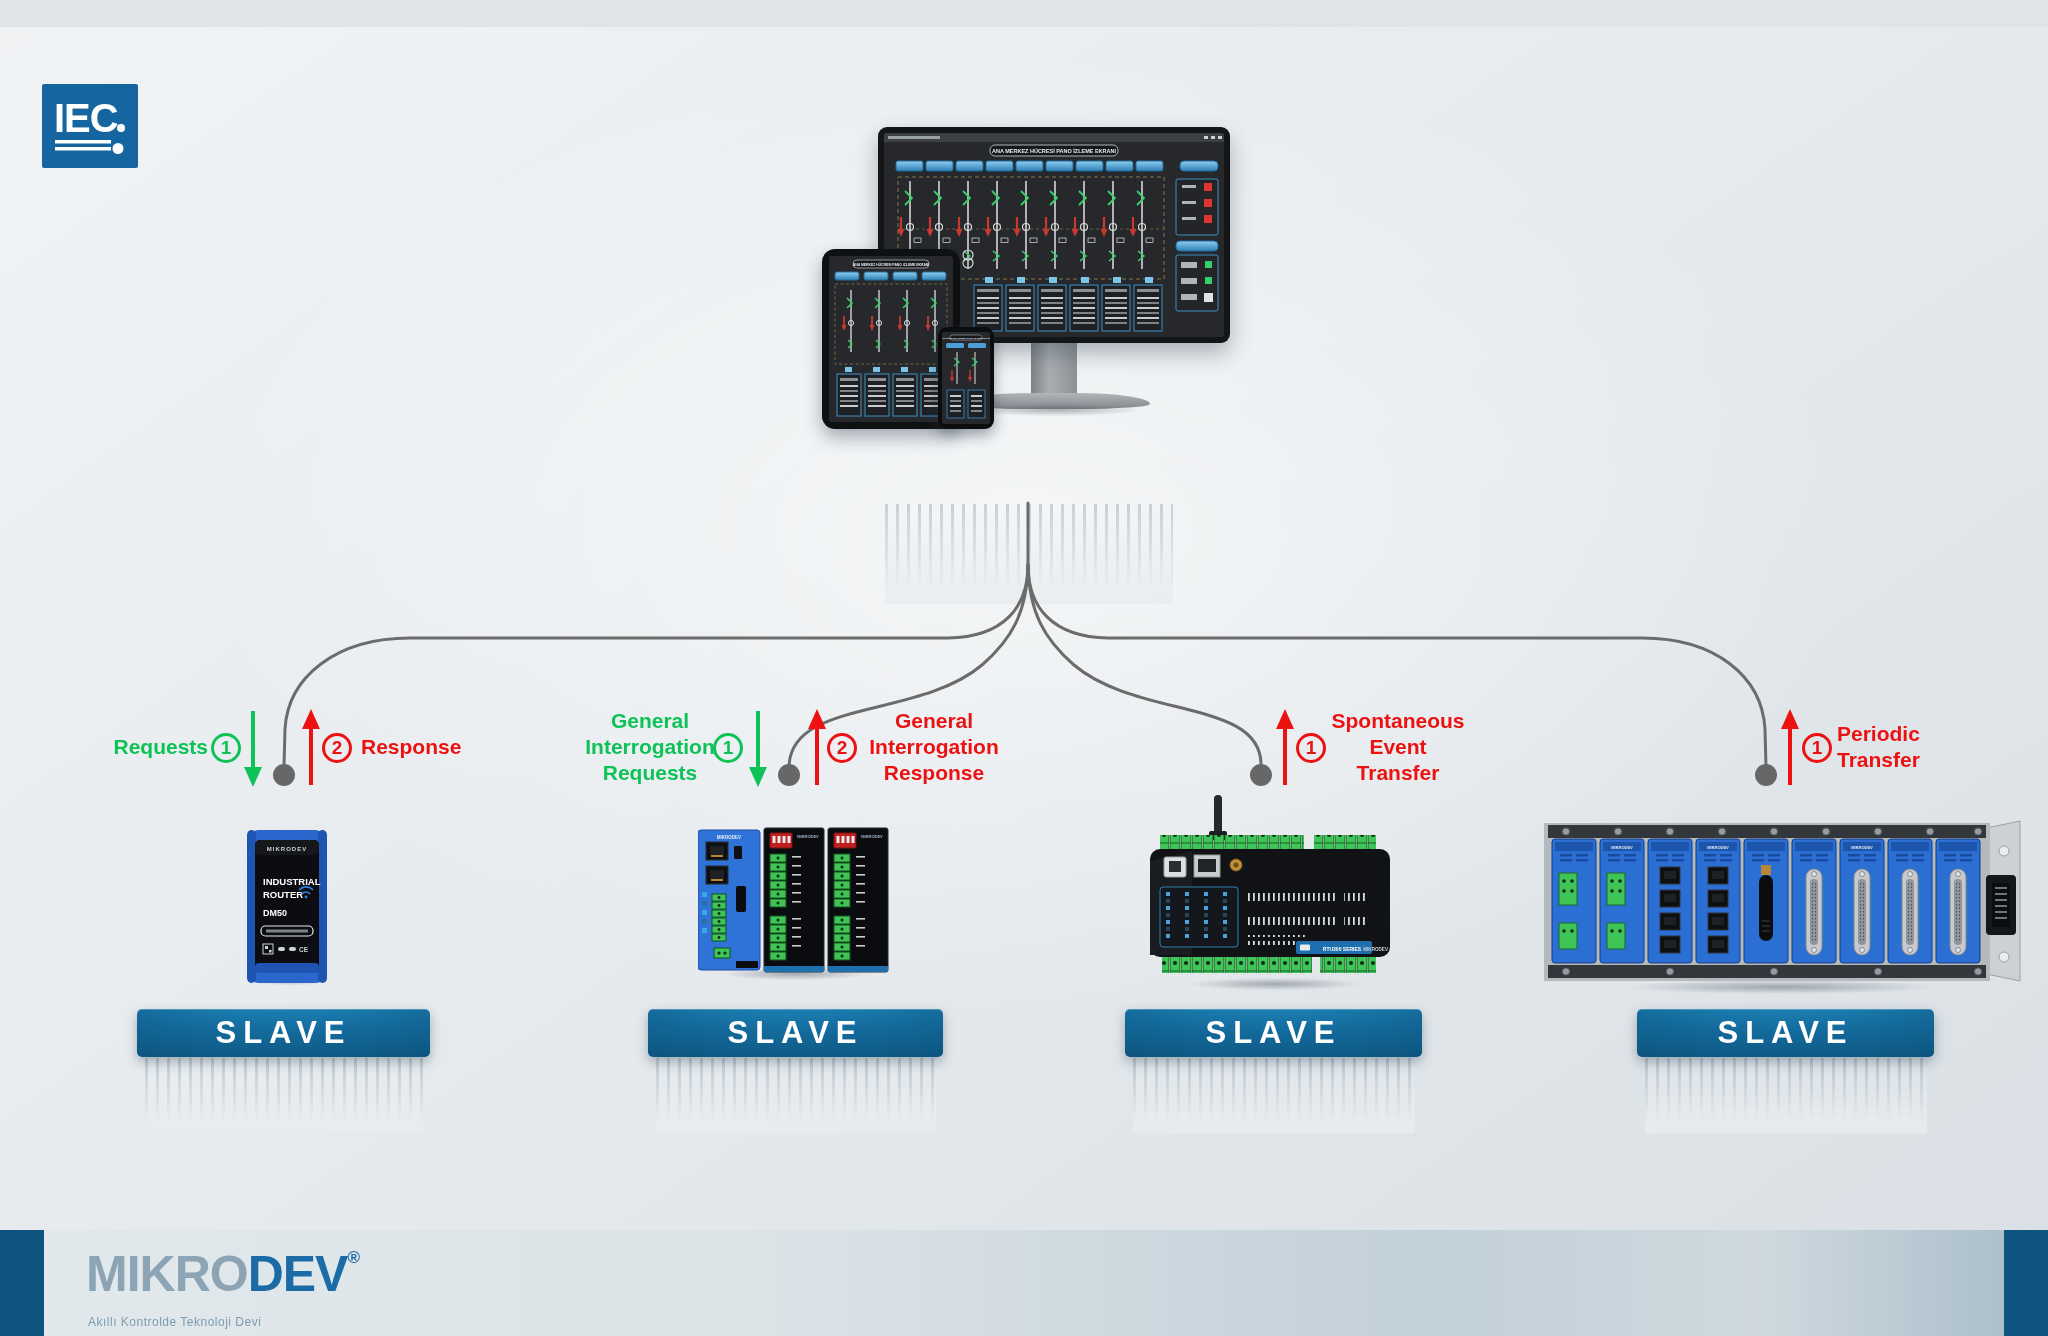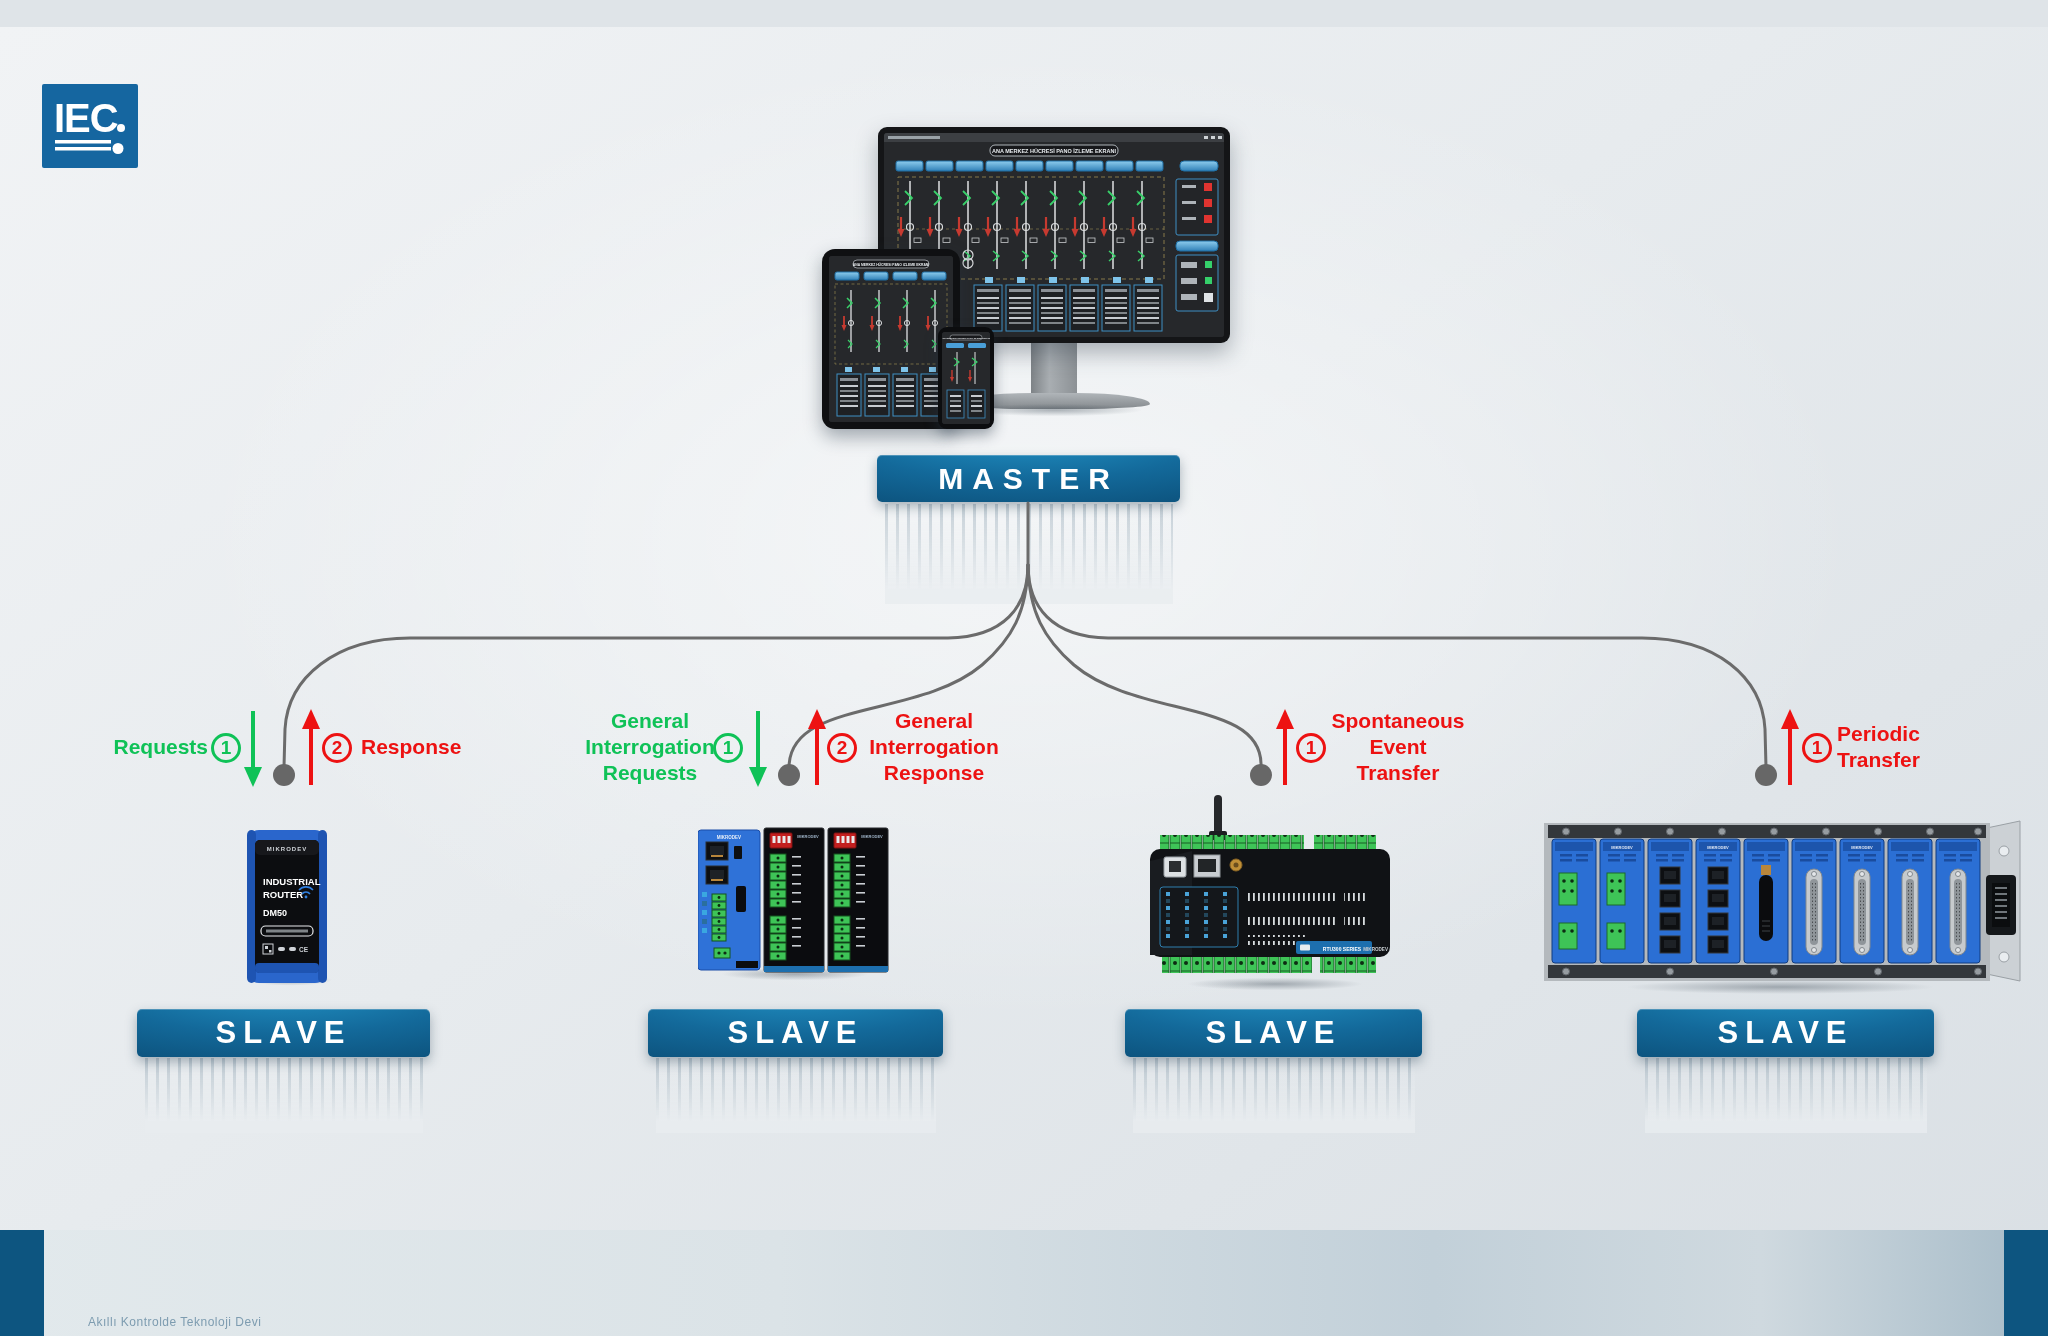--- a/index.html
+++ b/index.html
@@ -315,23 +315,20 @@
           <rect x="8" y="78" width="11" height="2" fill="#7f8488"></rect>
         <rect x="29" y="63" width="11" height="2" fill="#c7cbd0"></rect>
           <rect x="29" y="68" width="11" height="2" fill="#7f8488"></rect>
           <rect x="29" y="73" width="11" height="2" fill="#c7cbd0"></rect>
           <rect x="29" y="78" width="11" height="2" fill="#7f8488"></rect>
       </g>
     </svg>
   </div>
 
   <div class="abs streaks" style="left:885px;top:477px;width:288px;height:100px;"></div>
-  <div class="abs plate master-plate">
-    <span>MASTER</span>
-  </div>
 
   <svg class="abs" style="left:0;top:0" width="2048" height="1336">
     <g fill="none" stroke="#6b6b6b" stroke-width="3" stroke-linecap="round">
       <path d="M1028,476 L1028,538"></path>
       <path d="M1028,538 C1028,580 1004,610 948,611 L410,611 C336,611 288,650 285,702 L284,740"></path>
       <path d="M1028,538 C1027,585 1012,612 982,638 C918,692 790,672 789,740"></path>
       <path d="M1028,538 C1028,580 1052,610 1108,611 L1642,611 C1716,611 1762,650 1765,702 L1766,740"></path>
       <path d="M1028,538 C1029,585 1044,612 1074,638 C1138,692 1264,672 1261,740"></path>
     </g>
     <g fill="#676767">
@@ -715,15 +712,18 @@
   <div class="abs plate slave-plate" style="left:1125px;width:297px;">
     <span>SLAVE</span>
   </div>
   <div class="abs plate slave-plate" style="left:1637px;width:297px;">
     <span>SLAVE</span>
   </div>
 
   <div class="abs footer-band"></div>
   <div class="abs footer-bar" style="left:0;"></div>
   <div class="abs footer-bar" style="left:2004px;"></div>
+  <div class="abs mik-logo">
+    <span class="p1">MIKRO</span><span class="p2">DEV</span><span class="mik-reg">®</span>
+  </div>
   <div class="abs tagline">Akıllı Kontrolde Teknoloji Devi</div>
 
 </div>
 
 </body></html>

